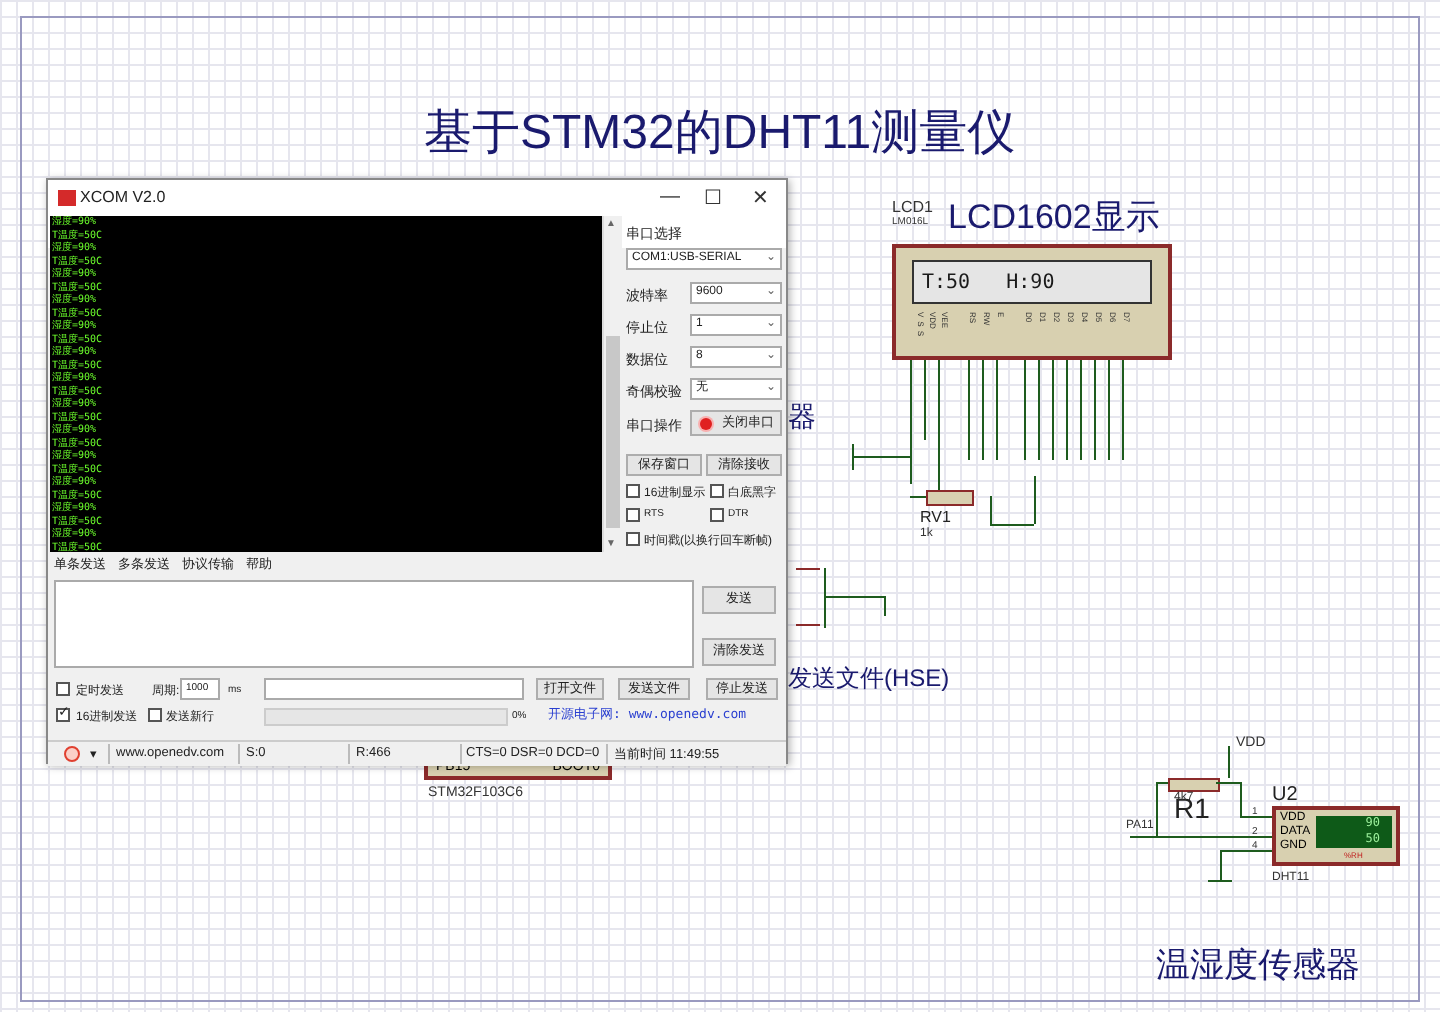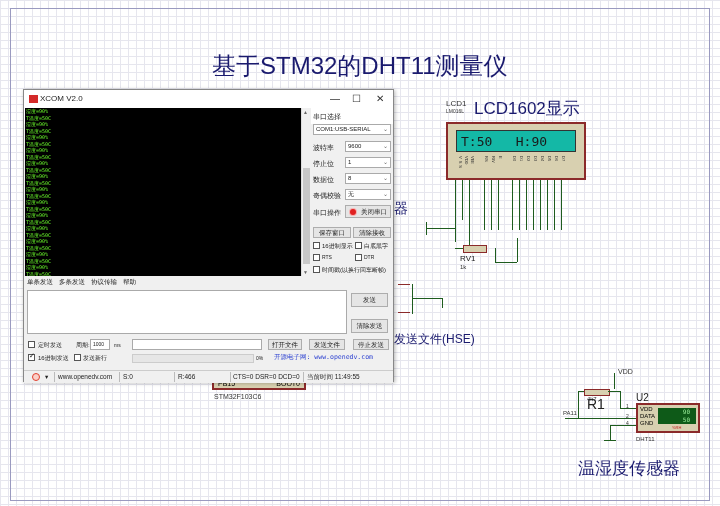--- a/index.html
+++ b/index.html
@@ -12,21 +12,21 @@
     background-size:8px 8px;
     font-family:"Liberation Sans", sans-serif;
   }
   .sheet-frame { position:absolute; left:10px; top:8px; width:700px; height:493px; border:1px solid #9a9ac0; box-sizing:border-box; }
   .title { position:absolute; left:212px; top:50px; font-size:24px; color:#1a1a6e; white-space:nowrap; }
   .label-blue { position:absolute; color:#1a1a6e; white-space:nowrap; }
   .small { position:absolute; font-size:7px; color:#333; white-space:nowrap; }
 
   
   .lcd-body { position:absolute; left:446px; top:122px; width:140px; height:58px; background:#d8d0b0; border:2px solid #8b2a2a; box-sizing:border-box; }
-  .lcd-screen { position:absolute; left:8px; top:6px; width:120px; height:22px; background:#14b8a6; border:1px solid #333; font-family:"DejaVu Sans Mono", monospace; font-size:13px; color:#1a1a1a; line-height:22px; padding-left:4px; box-sizing:border-box; white-space:pre; }
+  .lcd-screen { position:absolute; left:8px; top:6px; width:120px; height:22px; background:#e5e5e5; border:1px solid #333; font-family:"DejaVu Sans Mono", monospace; font-size:10px; color:#1a1a1a; line-height:22px; padding-left:4px; box-sizing:border-box; white-space:pre; }
   .wire { position:absolute; background:#1e5c1e; }
 
   
   .mcu { position:absolute; left:212px; top:377px; width:94px; height:13px; background:#d8d0b0; border:2px solid #8b2a2a; box-sizing:border-box; font-size:7px; }
 
   
   .dht { position:absolute; left:636px; top:403px; width:64px; height:30px; background:#d8d0b0; border:2px solid #8b2a2a; box-sizing:border-box; }
   .dht-screen { position:absolute; left:20px; top:3px; width:38px; height:16px; background:#0e5a18; color:#9cf09c; font-size:6px; font-family:"DejaVu Sans Mono", monospace; text-align:right; line-height:8px; padding-right:6px; box-sizing:border-box; }
 
   
@@ -140,21 +140,21 @@
   <span style="position:absolute;left:2px;top:1px;font-size:6px;">VDD</span>
   <span style="position:absolute;left:2px;top:8px;font-size:6px;">DATA</span>
   <span style="position:absolute;left:2px;top:15px;font-size:6px;">GND</span>
   <div class="dht-screen">
     <div>90</div>
     <div>50</div>
   </div>
   <span style="position:absolute;left:34px;top:20px;font-size:4px;color:#c02020;">%RH</span>
 </div>
 <div class="small" style="left:636px;top:436px;font-size:6px;">DHT11</div>
-<div class="label-blue" style="left:578px;top:457px;font-size:17px;">温湿度传感器</div>
+<div class="label-blue" style="left:578px;top:471px;font-size:17px;">温湿度传感器</div>
 
 <div class="xcom">
   <div class="titlebar">
     <div class="logo"></div>
     <div class="t">XCOM V2.0</div>
     <div class="ctl" style="left:306px;">—</div>
     <div class="ctl" style="left:328px;">☐</div>
     <div class="ctl" style="left:352px;">✕</div>
   </div>
 

